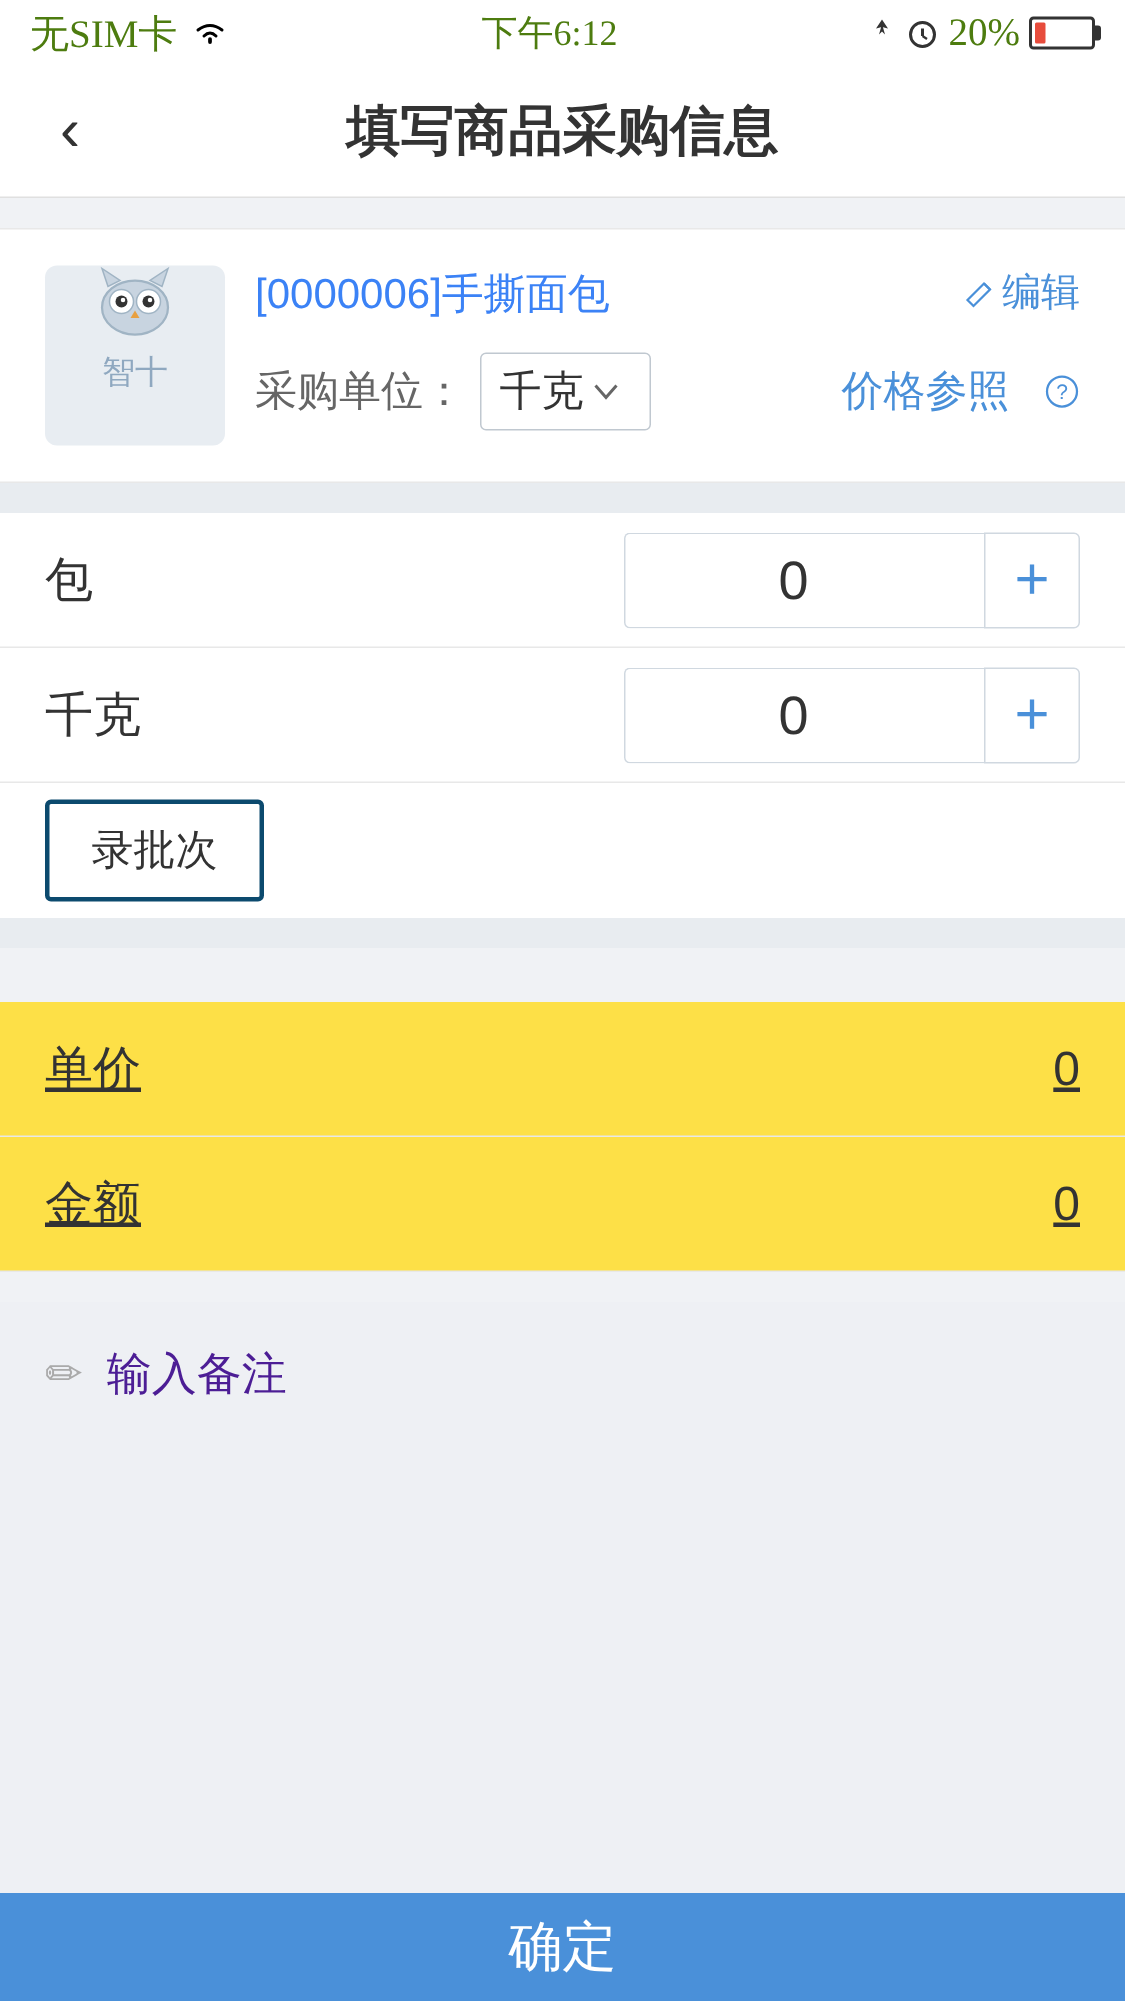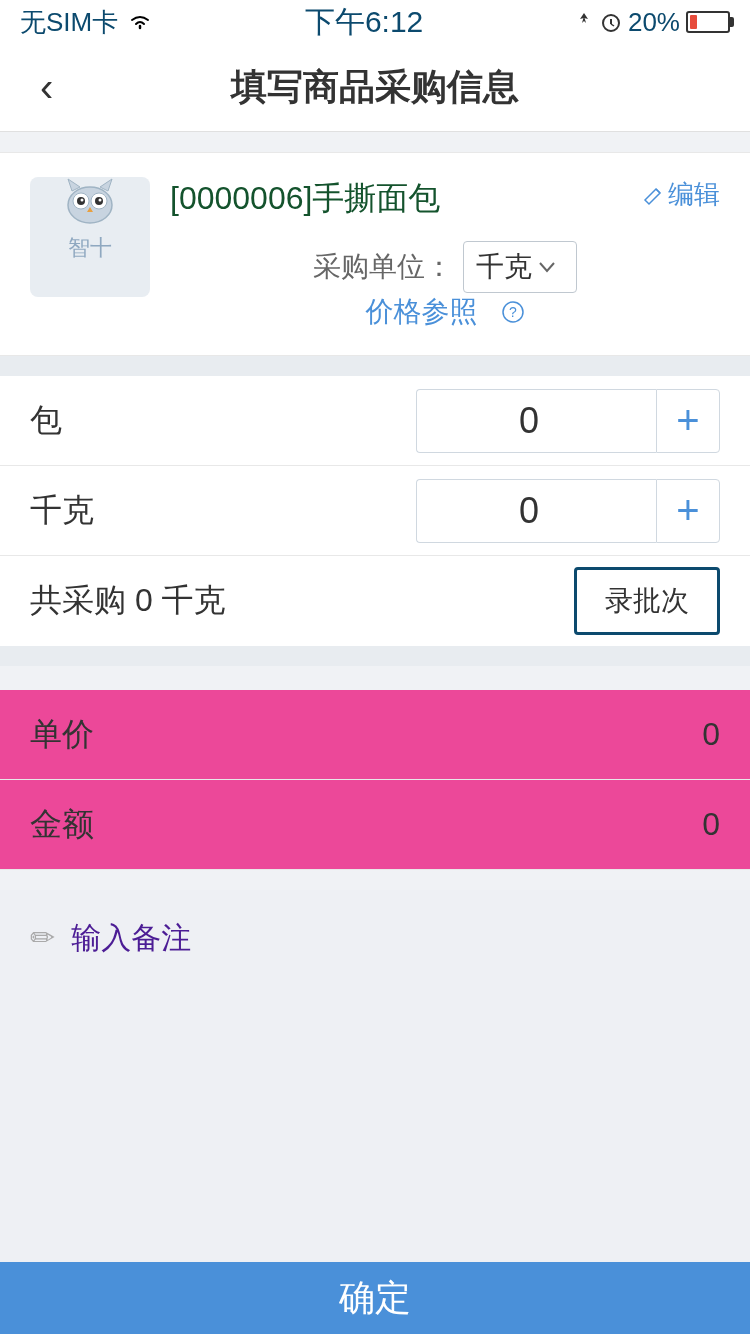--- a/index.html
+++ b/index.html
@@ -15,24 +15,25 @@
 
     
     .status-bar {
       height: 44px;
       background: #fff;
       display: flex;
       align-items: center;
       justify-content: space-between;
       padding: 0 20px;
       font-size: 28px;
-      color: #0c4a6e;
+      color: #4d7c0f;
+      font-family: Liberation Serif, serif;
     }
     .status-left { display: flex; align-items: center; gap: 8px; font-size: 26px; }
-    .status-center { font-size: 30px; font-weight: 500; }
+    .status-center { font-size: 24px; font-weight: 500; }
     .status-right { display: flex; align-items: center; gap: 6px; font-size: 26px; }
     .battery-icon {
       width: 44px; height: 22px; border: 2px solid #333; border-radius: 3px; position: relative; display: flex; align-items: center; padding: 2px;
     }
     .battery-icon::after {
       content: ''; position: absolute; right: -6px; top: 50%; transform: translateY(-50%);
       width: 4px; height: 10px; background: #333; border-radius: 0 2px 2px 0;
     }
     .battery-fill {
       width: 20%; height: 100%; background: #e74c3c; border-radius: 1px;
@@ -98,39 +99,38 @@
     }
     .product-info {
       flex: 1;
     }
     .product-name-row {
       display: flex;
       justify-content: space-between;
       align-items: flex-start;
     }
     .product-name {
-      font-size: 32px;
-      color: #14532d;
+      font-size: 28px;
+      color: #3b82f6;
       font-weight: 500;
     }
     .edit-btn {
       color: #4a90d9;
       font-size: 26px;
       display: flex;
       align-items: center;
       gap: 4px;
       cursor: pointer;
       white-space: nowrap;
     }
     .unit-row {
       display: flex;
       align-items: center;
       justify-content: space-between;
       margin-top: 20px;
-      flex-direction: column;
     }
     .unit-label {
       font-size: 28px;
       color: #666;
     }
     .unit-select {
       border: 1px solid #c0c8d0;
       border-radius: 4px;
       padding: 6px 20px 6px 12px;
       font-size: 28px;
@@ -228,22 +228,23 @@
       border-radius: 4px;
       padding: 12px 28px;
       font-size: 28px;
       color: #333;
       background: #fff;
       cursor: pointer;
     }
 
     
     .price-section {
-      background: #ec4899;
-      margin-top: 24px;
+      background: #fde047;
+      margin-top: 36px;
+      text-decoration: underline;
     }
     .price-row {
       display: flex;
       align-items: center;
       justify-content: space-between;
       padding: 0 30px;
       height: 90px;
       border-bottom: 1px solid #e8e8e8;
     }
     .price-row-label {
@@ -408,21 +409,20 @@
     <span class="input-label">千克</span>
     <div class="input-right">
       <input class="qty-input" type="number" value="0" style="">
       <div class="qty-plus">
         <span>+</span>
       </div>
     </div>
   </div>
 
   <div class="summary-row">
-    <span class="summary-text">共采购 0 千克</span>
     <button class="batch-btn">
       <span>录批次</span>
     </button>
   </div>
 </div>
 
 <div class="section-divider"></div>
 
 <div class="price-section">
   <div class="price-row">

